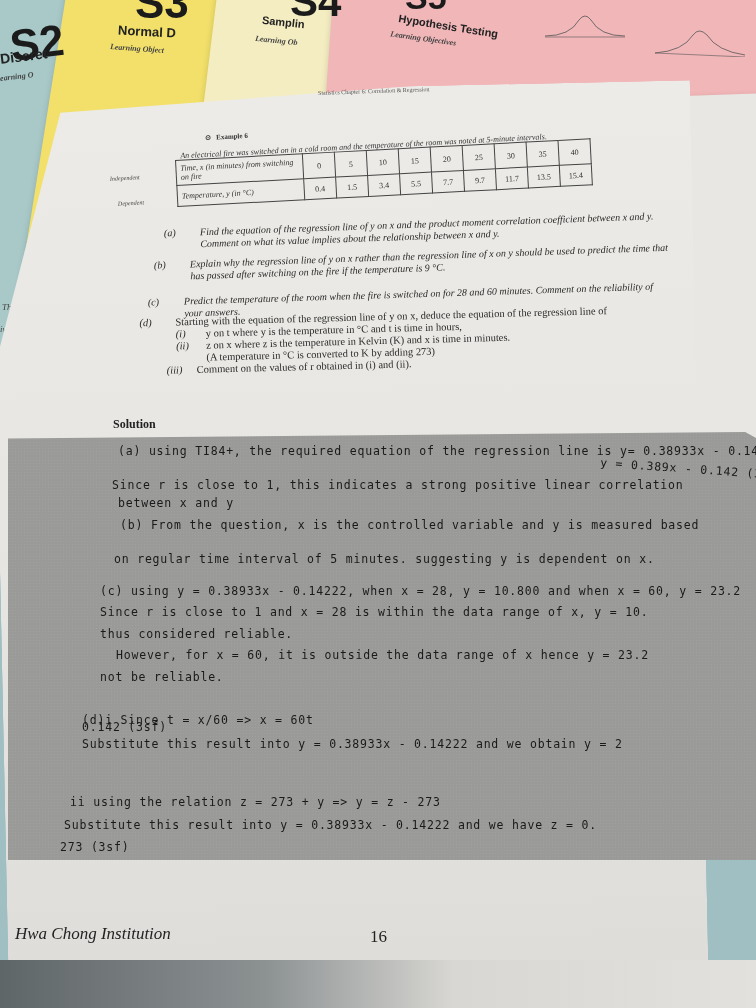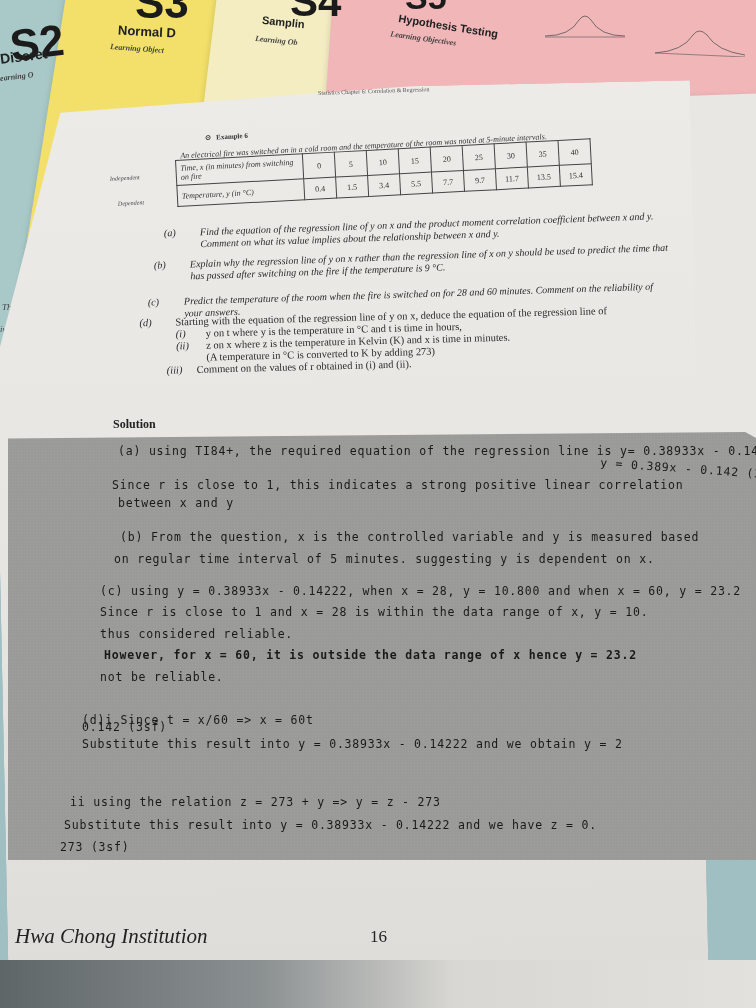--- a/index.html
+++ b/index.html
@@ -56,21 +56,21 @@
     position:absolute; left:8px; top:432px; width:760px; height:428px;
     background:#9a9a98;
     background-image:radial-gradient(rgba(255,255,255,0.06) 1px, transparent 1px);
     background-size:3px 3px;
     clip-path:polygon(0 1.5%, 97% 0, 100% 3%, 100% 100%, 0 100%);
   }
   .hw {
     position:absolute; font-family:"DejaVu Sans Mono", monospace; font-size:11.5px;
     color:#1a1a1a; letter-spacing:0.8px; white-space:nowrap; line-height:14px;
   }
-  .footer-left { position:absolute; left:15px; top:924px; font-size:21px; font-style:italic; color:#222; }
+  .footer-left { position:absolute; left:15px; top:924px; font-size:17px; font-style:italic; color:#222; }
   .footer-page { position:absolute; left:370px; top:927px; font-size:17px; color:#222; }
   .bottom-shadow { position:absolute; left:0; top:960px; width:756px; height:48px; background:linear-gradient(90deg,#5f6668 0%,#8c9192 35%,#d8d7d3 60%,#e2e1dd 100%); }
 </style>
 </head>
 <body>
 
 <div class="sheet sheet-s2"></div>
 <div class="sheet sheet-s3"></div>
 <div class="sheet sheet-s4"></div>
 <div class="sheet sheet-s5"></div>
@@ -167,26 +167,26 @@
     <div class="q-sub" style="margin-left:-10px;"><span class="sl">(iii)</span><span>Comment on the values of r obtained in (i) and (ii).</span></div>
   </div>
 
   <div class="solution-title">Solution</div>
   <div class="solution-box"></div>
 
   <div class="hw" style="left:118px;top:444px;">(a) using TI84+, the required equation of the regression line is  y= 0.38933x - 0.14222</div>
   <div class="hw" style="left:600px;top:462px;transform:rotate(4deg);">y = 0.389x - 0.142 (3sf)</div>
   <div class="hw" style="left:112px;top:478px;">Since r is close to 1, this indicates a strong positive linear correlation</div>
   <div class="hw" style="left:118px;top:496px;">between x and y</div>
-  <div class="hw" style="left:120px;top:518px;margin-top:12px;">(b) From the question, x is the controlled variable and y is measured based</div>
+  <div class="hw" style="left:120px;top:518px;">(b) From the question, x is the controlled variable and y is measured based</div>
   <div class="hw" style="left:114px;top:536px;margin-top:16px;">on regular time interval of 5 minutes. suggesting y is dependent on x.</div>
   <div class="hw" style="left:100px;top:584px;">(c) using y = 0.38933x - 0.14222, when x = 28, y = 10.800 and when x = 60, y = 23.2</div>
   <div class="hw" style="left:100px;top:605px;">Since r is close to 1 and x = 28 is within the data range of x, y = 10.</div>
   <div class="hw" style="left:100px;top:627px;">thus considered reliable.</div>
-  <div class="hw" style="left:104px;top:648px;font-weight:bold;">However, for x = 60, it is outside the data range of x hence y = 23.2</div>
+  <div class="hw" style="left:116px;top:648px;">However, for x = 60, it is outside the data range of x hence y = 23.2</div>
   <div class="hw" style="left:100px;top:670px;">not be reliable.</div>
   <div class="hw" style="left:82px;top:713px;">(d)i Since t = x/60 =&gt; x = 60t</div>
   <div class="hw" style="left:82px;top:737px;">Substitute this result into y = 0.38933x - 0.14222 and we obtain y = 2</div>
   <div class="hw" style="left:82px;top:720px;">0.142 (3sf)</div>
   <div class="hw" style="left:70px;top:795px;">ii using the relation z = 273 + y =&gt; y = z - 273</div>
   <div class="hw" style="left:64px;top:818px;">Substitute this result into y = 0.38933x - 0.14222 and we have z = 0.</div>
   <div class="hw" style="left:60px;top:840px;">273 (3sf)</div>
 
   <div class="footer-left">Hwa Chong Institution</div>
   <div class="footer-page">16</div>

